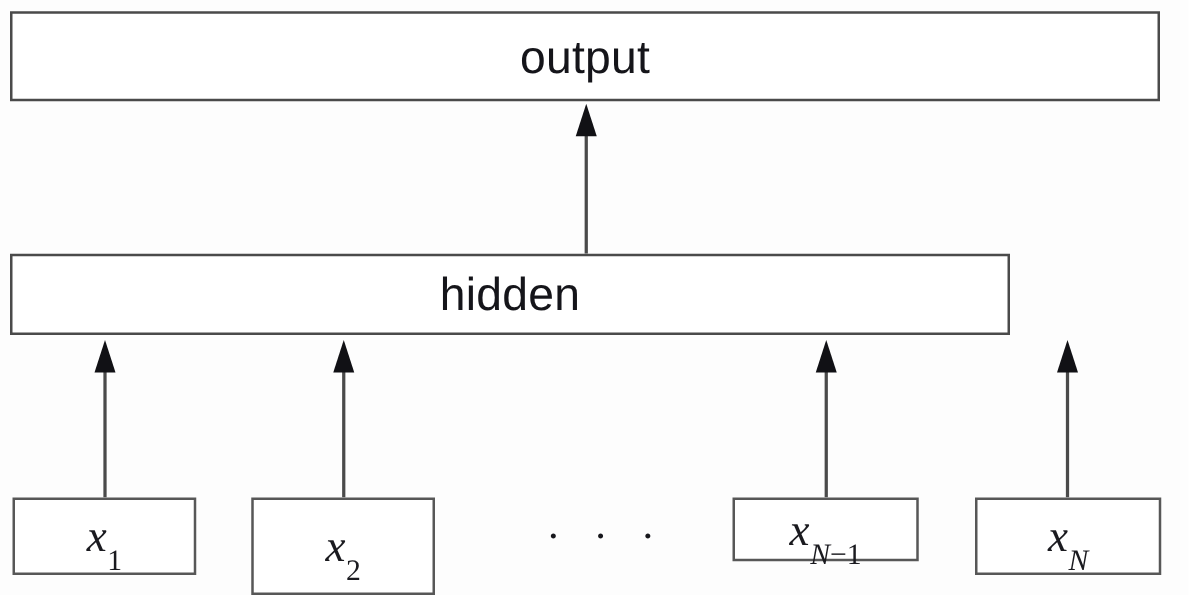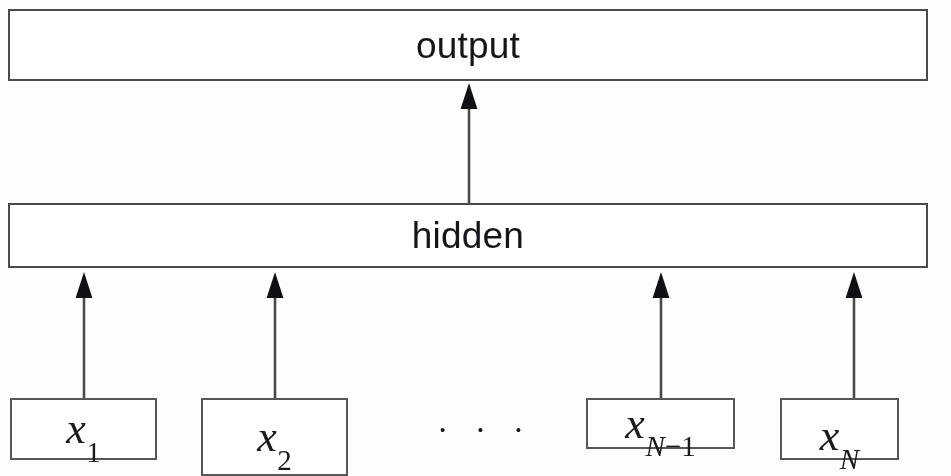--- a/index.html
+++ b/index.html
@@ -35,21 +35,21 @@
     position: absolute;
     box-sizing: border-box;
     border: 2px solid #575757;
     background: #ffffff;
     display: flex;
     align-items: center;
     justify-content: center;
   }
   .math {
     font-family: "Liberation Serif", "DejaVu Serif", serif;
-    font-size: 44px;
+    font-size: 36px;
     line-height: 1;
     color: #1a1a1f;
     white-space: nowrap;
   }
   .math .var {
     font-style: italic;
   }
   .math sub {
     font-size: 0.66em;
     line-height: 0;
@@ -76,40 +76,40 @@
 </style>
 </head>
 <body>
 
 <div id="canvas">
 
   <div class="layer-box" id="output-box" style="left: 8px; top: 9px; width: 920px; height: 72px;">
     <span class="layer-label">output</span>
   </div>
 
-  <div class="layer-box" id="hidden-box" style="left: 8px; top: 203px; width: 920px; height: 65px;">
+  <div class="layer-box" id="hidden-box" style="left: 8px; top: 203px; width: 800px; height: 65px;">
     <span class="layer-label">hidden</span>
   </div>
 
   <svg class="arrow" id="arrow-hidden-output" width="24" height="121" viewBox="0 0 24 121" style="left: 457px; top: 82px;">
     <line x1="12" y1="121" x2="12" y2="26" stroke="#4a4a4a" stroke-width="2.6"></line>
     <polygon points="12,1 3.6,27 20.4,27" fill="#111115"></polygon>
   </svg>
 
   <div id="inputs-container">
       <div class="input-box" style="left: 10px; top: 398px; width: 147px; height: 62px;">
         <span class="math"><span class="var">x</span><sub><span>1</span></sub></span>
       </div>
       <div class="input-box" style="left: 201px; top: 398px; width: 147px; height: 78px;">
         <span class="math"><span class="var">x</span><sub><span>2</span></sub></span>
       </div>
       <div class="input-box" style="left: 586px; top: 398px; width: 149px; height: 51px;">
         <span class="math"><span class="var">x</span><sub><span class="sv">N</span><span>−</span><span>1</span></sub></span>
       </div>
-      <div class="input-box" style="left: 780px; top: 398px; width: 119px; height: 62px; align-items: flex-end;">
+      <div class="input-box" style="left: 780px; top: 398px; width: 149px; height: 62px;">
         <span class="math"><span class="var">x</span><sub><span class="sv">N</span></sub></span>
       </div>
     </div>
 
   <div id="input-arrows-container">
       <svg class="arrow" width="24" height="127" viewBox="0 0 24 127" style="left: 72px; top: 271px;">
         <line x1="12" y1="127" x2="12" y2="26" stroke="#4a4a4a" stroke-width="2.6"></line>
         <polygon points="12,1 3.6,27 20.4,27" fill="#111115"></polygon>
       </svg>
       <svg class="arrow" width="24" height="127" viewBox="0 0 24 127" style="left: 263px; top: 271px;">

